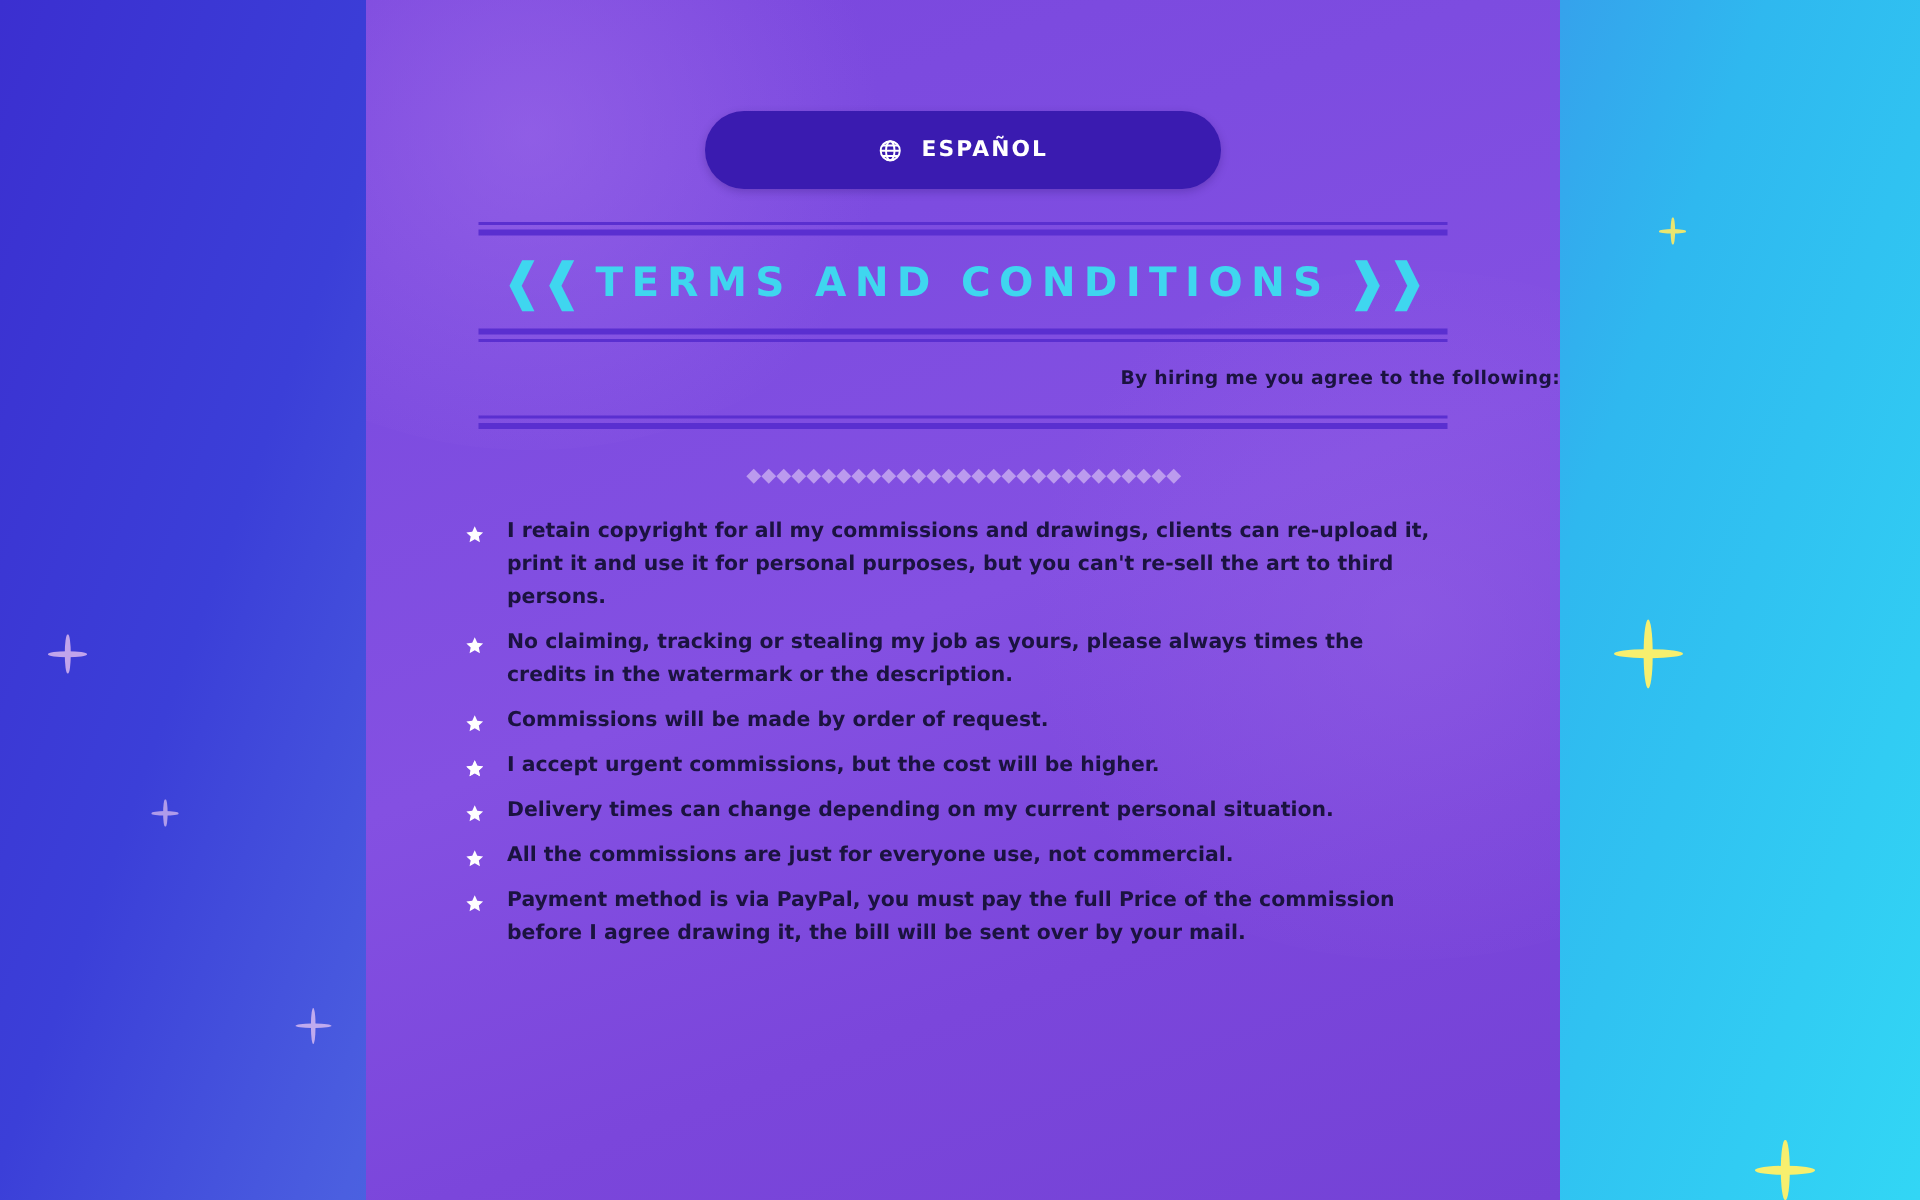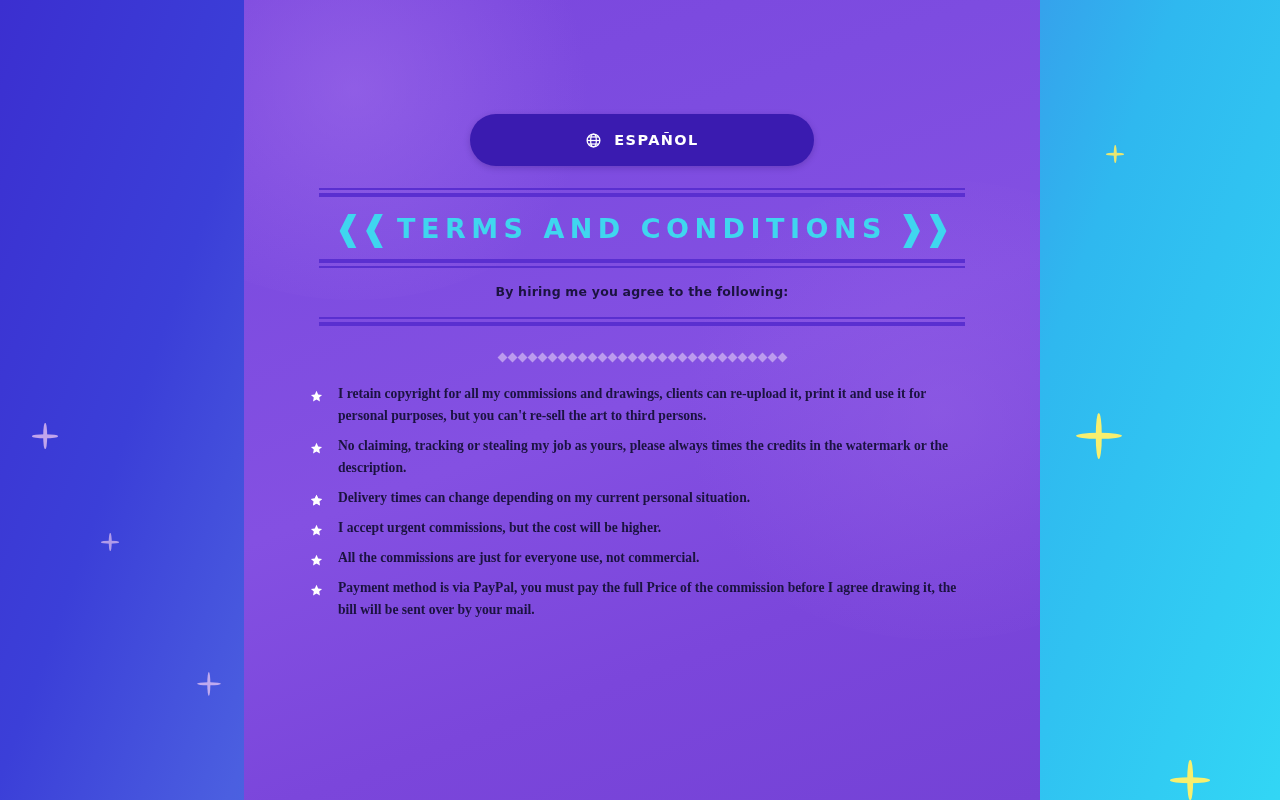--- a/index.html
+++ b/index.html
@@ -56,21 +56,21 @@
     position: relative;
     z-index: 3;
     width: 796px;
     padding: 0;
   }
 
   
   .lang-wrap {
     display: flex;
     justify-content: center;
-    padding-top: 114px;
+    padding-top: 74px;
   }
   .lang-btn {
     width: 344px;
     height: 52px;
     border: none;
     border-radius: 26px;
     background: #3a1bb0;
     color: #ffffff;
     font-family: "DejaVu Sans", sans-serif;
     font-size: 14.5px;
@@ -126,21 +126,21 @@
   .title-text {
     color: #3fd6ef;
     font-size: 27px;
     font-weight: bold;
     letter-spacing: 5.5px;
     white-space: nowrap;
     text-align: center;
   }
 
   .subtitle {
-    text-align: center;
+    text-align: right;
     color: #1b1340;
     font-size: 12.5px;
     font-weight: bold;
     letter-spacing: 0.2px;
     margin-top: 16px;
   }
 
   
   .diamonds {
     display: flex;
@@ -154,21 +154,20 @@
     background: #c6a8f0;
     transform: rotate(45deg);
     opacity: 0.85;
   }
 
   
   ul.terms {
     list-style: none;
     margin: 22px 0 16px 0;
     padding: 0 40px 0 72px;
-    font-family: Liberation Serif, serif;
   }
   ul.terms li {
     position: relative;
     color: #1b1340;
     font-size: 13.6px;
     font-weight: bold;
     line-height: 1.62;
     margin-bottom: 8px;
     padding-left: 22px;
     max-width: 620px;
@@ -303,27 +302,30 @@
 
     <ul class="terms" id="terms-list">
         <li><span class="star"><svg viewBox="0 0 24 24" width="13" height="13" fill="#ffffff">
               <path d="M12 1.6l3.1 6.6 7.2.9-5.3 4.9 1.4 7.1L12 17.6 5.6 21.1 7 14 1.7 9.1l7.2-.9z"></path>
             </svg></span><span>I retain copyright for all my commissions and drawings, clients can re-upload it, print it and use it for personal purposes, but you can't re-sell the art to third persons.</span></li>
         <li><span class="star"><svg viewBox="0 0 24 24" width="13" height="13" fill="#ffffff">
               <path d="M12 1.6l3.1 6.6 7.2.9-5.3 4.9 1.4 7.1L12 17.6 5.6 21.1 7 14 1.7 9.1l7.2-.9z"></path>
             </svg></span><span>No claiming, tracking or stealing my job as yours, please always times the credits in the watermark or the description.</span></li>
         <li><span class="star"><svg viewBox="0 0 24 24" width="13" height="13" fill="#ffffff">
               <path d="M12 1.6l3.1 6.6 7.2.9-5.3 4.9 1.4 7.1L12 17.6 5.6 21.1 7 14 1.7 9.1l7.2-.9z"></path>
+            </svg></span><span>Commissions will be made by order of request.</span></li>
+        <li><span class="star"><svg viewBox="0 0 24 24" width="13" height="13" fill="#ffffff">
+              <path d="M12 1.6l3.1 6.6 7.2.9-5.3 4.9 1.4 7.1L12 17.6 5.6 21.1 7 14 1.7 9.1l7.2-.9z"></path>
             </svg></span></li>
         <li><span class="star"><svg viewBox="0 0 24 24" width="13" height="13" fill="#ffffff">
               <path d="M12 1.6l3.1 6.6 7.2.9-5.3 4.9 1.4 7.1L12 17.6 5.6 21.1 7 14 1.7 9.1l7.2-.9z"></path>
+            </svg></span><span>I accept urgent commissions, but the cost will be higher.</span></li>
+        <li><span class="star"><svg viewBox="0 0 24 24" width="13" height="13" fill="#ffffff">
+              <path d="M12 1.6l3.1 6.6 7.2.9-5.3 4.9 1.4 7.1L12 17.6 5.6 21.1 7 14 1.7 9.1l7.2-.9z"></path>
             </svg></span><span>Delivery times can change depending on my current personal situation.</span></li>
-        <li><span class="star"><svg viewBox="0 0 24 24" width="13" height="13" fill="#ffffff">
-              <path d="M12 1.6l3.1 6.6 7.2.9-5.3 4.9 1.4 7.1L12 17.6 5.6 21.1 7 14 1.7 9.1l7.2-.9z"></path>
-            </svg></span><span>I accept urgent commissions, but the cost will be higher.</span></li>
         <li><span class="star"><svg viewBox="0 0 24 24" width="13" height="13" fill="#ffffff">
               <path d="M12 1.6l3.1 6.6 7.2.9-5.3 4.9 1.4 7.1L12 17.6 5.6 21.1 7 14 1.7 9.1l7.2-.9z"></path>
             </svg></span><span>All the commissions are just for everyone use, not commercial.</span></li>
         <li><span class="star"><svg viewBox="0 0 24 24" width="13" height="13" fill="#ffffff">
               <path d="M12 1.6l3.1 6.6 7.2.9-5.3 4.9 1.4 7.1L12 17.6 5.6 21.1 7 14 1.7 9.1l7.2-.9z"></path>
             </svg></span><span>Payment method is via PayPal, you must pay the full Price of the commission before I agree drawing it, the bill will be sent over by your mail.</span></li>
         <li></li>
       </ul>
 
   </div>

